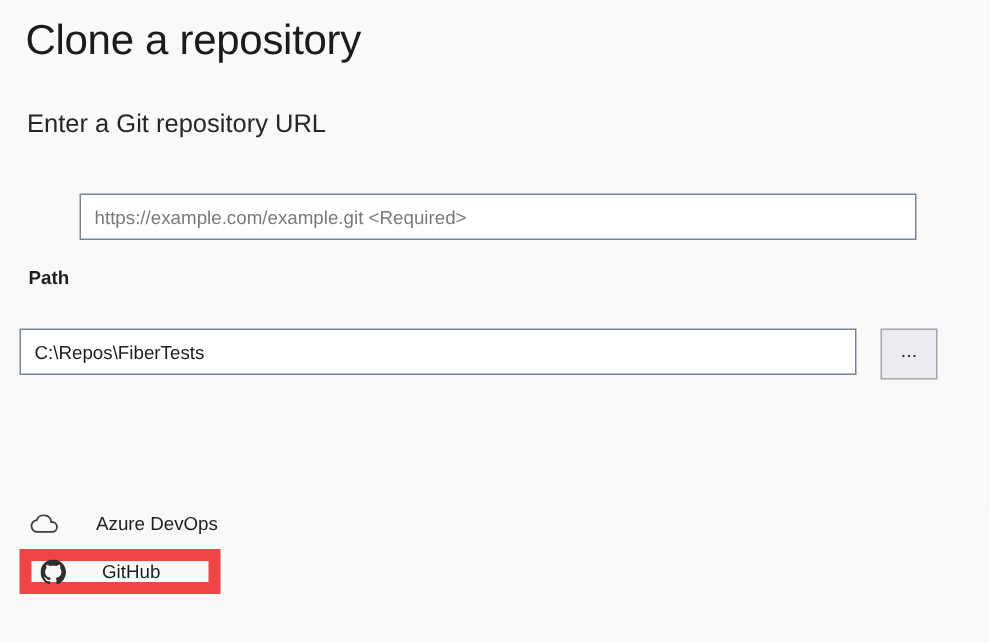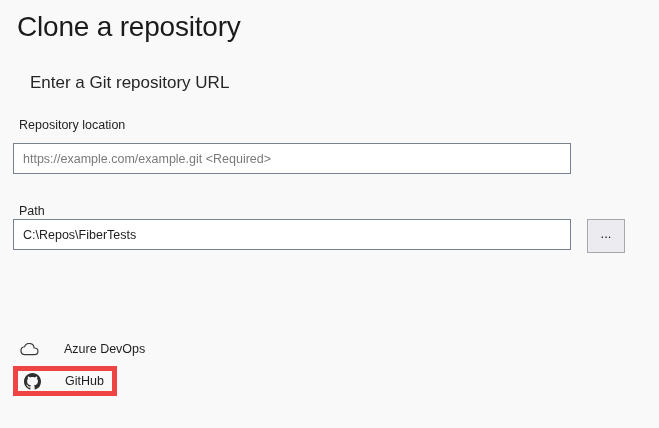--- a/index.html
+++ b/index.html
@@ -14,42 +14,42 @@
     overflow:hidden;
   }
   .page-title{
     position:absolute;left:17px;top:11px;
     font-size:28px;font-weight:400;color:#1b1b1b;
     letter-spacing:-0.2px;
     text-align:center;
   }
   .section-heading{
     position:absolute;left:18px;
-    font-size:17px;font-weight:400;color:#262626;margin-left:12px;
+    font-size:17px;font-weight:400;color:#262626;
   }
   .heading-url{top:73px;}
   .heading-browse{top:303px;}
   .field-label{
     position:absolute;left:19px;
     font-size:12.5px;color:#1e1e1e;
   }
   .label-location{top:118px;}
-  .label-path{top:204px;}
+  .label-path{top:178px;font-weight:bold;}
   .text-input{
     position:absolute;left:13px;width:558px;height:31px;
     box-sizing:border-box;
     background:#ffffff;
     border:1px solid #79838f;
     padding:0 9px;
     font-family:"Liberation Sans",sans-serif;
     font-size:12.5px;color:#1e1e1e;
     outline:none;
   }
   .text-input::placeholder{color:#7a7a7a;opacity:1;}
-  .input-location{top:143px;}
+  .input-location{top:129px;margin-left:40px;}
   .input-path{top:219px;}
   .browse-dots-button{
     position:absolute;left:587px;top:219px;
     width:38px;height:34px;
     box-sizing:border-box;
     background:#ececf0;
     border:1px solid #a7a7ab;
     font-family:"Liberation Sans",sans-serif;
     font-size:13px;color:#1e1e1e;
     display:flex;align-items:center;justify-content:center;
@@ -65,42 +65,41 @@
   .provider-row .icon{
     width:19px;display:flex;align-items:center;justify-content:center;
     margin-right:9px;
   }
   .provider-label{
     font-size:12.5px;color:#1e1e1e;white-space:nowrap;
   }
   .row-azure{left:20px;top:340px;height:18px;}
   .github-highlight{
     position:absolute;left:13px;top:366px;
-    width:104px;height:30px;
+    width:134px;height:30px;
     box-sizing:border-box;
-    border:5px solid #ef4444;
+    border:8px solid #ef4444;
     display:flex;align-items:center;
   }
   .row-github{
     position:static;
     display:flex;align-items:center;
     padding-left:5px;
   }
   .row-github .icon{width:18px;margin-right:8px;}
 </style>
 </head>
 <body>
 
 <div class="window">
 
   <div class="page-title">Clone a repository</div>
 
   <div class="section-heading heading-url">Enter a Git repository URL</div>
 
-  <div class="field-label label-location">Repository location</div>
   <input class="text-input input-location" type="text" placeholder="https://example.com/example.git &lt;Required&gt;" style="">
 
   <div class="field-label label-path">Path</div>
   <input class="text-input input-path" type="text" value="C:\Repos\FiberTests" style="">
 
   <button class="browse-dots-button">...</button>
 
 
   <div class="provider-row row-azure">
     <span class="icon">

